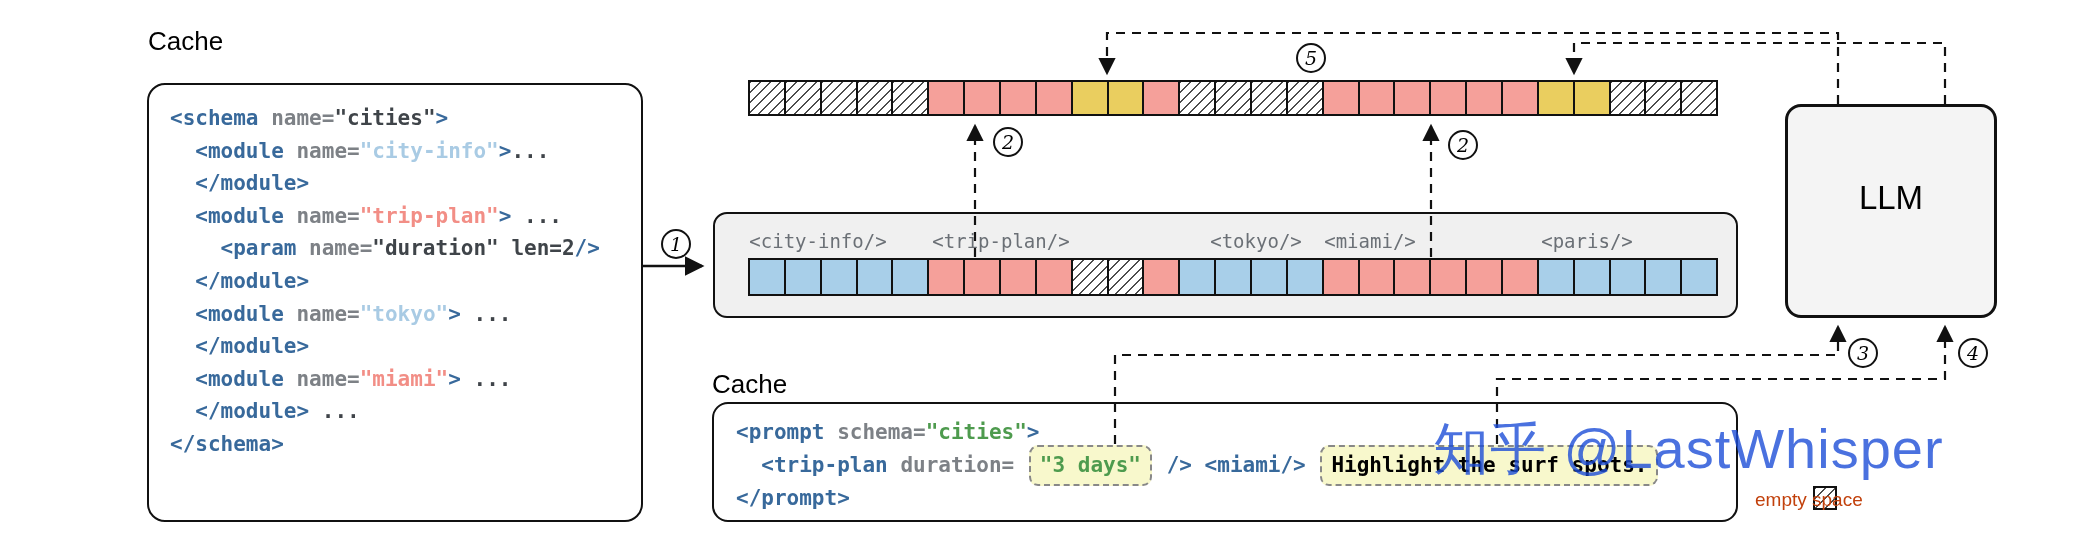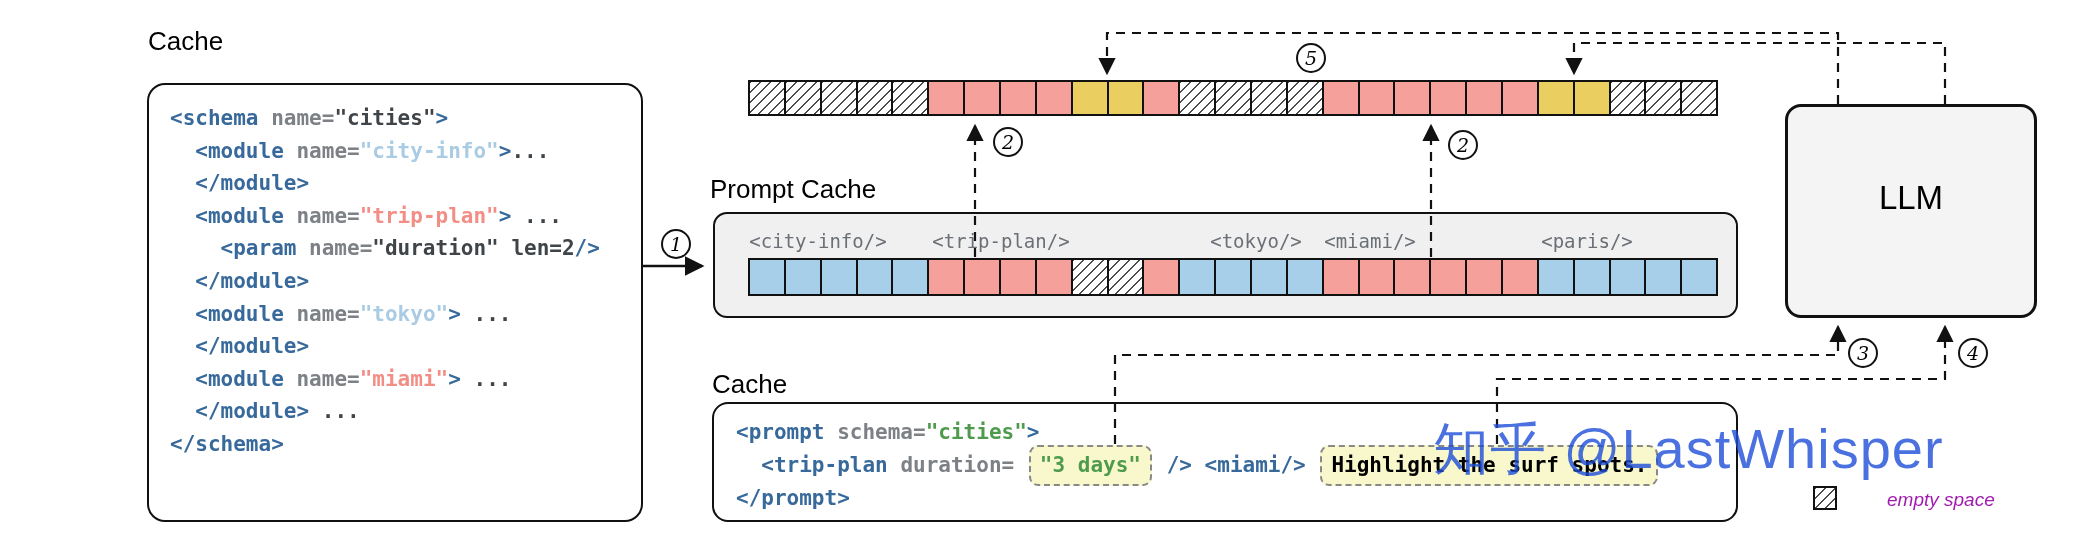--- a/index.html
+++ b/index.html
@@ -6,21 +6,21 @@
   html,body { width:2098px; height:558px; background:#fff; overflow:hidden;
               font-family:"Liberation Sans", sans-serif; }
   #canvas { position:relative; width:2098px; height:558px; background:#fff; }
 
   .title { position:absolute; font-size:26px; color:#000; white-space:nowrap; }
 
   .panel { position:absolute; border:2.5px solid #111; background:#fff; }
   #schema-box  { left:147px; top:83px;  width:496px;  height:439px; border-radius:18px; }
   #cache-box   { left:713px; top:212px; width:1025px; height:106px; border-radius:14px; background:#f0f0f0; }
   #prompt-box  { left:712px; top:402px; width:1026px; height:120px; border-radius:16px; }
-  #llm-box     { left:1785px; top:104px; width:252px; height:214px; border-radius:16px;
+  #llm-box     { left:1785px; top:104px; width:212px; height:214px; border-radius:16px;
                  background:#f4f4f4; border-width:3px; display:flex; align-items:center;
                  justify-content:center; font-size:33px; color:#000; padding-bottom:26px; }
 
   .code { position:absolute; font-family:"DejaVu Sans Mono", monospace; font-weight:bold;
           font-size:21px; white-space:pre; z-index:2; }
   #schema-code { left:170px; top:102px; line-height:32.6px; }
   #prompt-code { left:736px; top:416px; line-height:33px; }
 
   .tag  { color:#38699b; }
   .attr { color:#7d8186; }
@@ -52,39 +52,38 @@
                font-size:19px; color:#6b7076; white-space:pre; z-index:2; }
 
   #arrows { position:absolute; left:0; top:0; z-index:5; pointer-events:none; }
 
   .badge { position:absolute; width:30px; height:30px; border:2px solid #111; border-radius:50%;
            background:#fff; display:flex; align-items:center; justify-content:center;
            font-family:"DejaVu Serif", serif; font-style:italic; font-size:19px; color:#000; z-index:6; }
 
   #legend-swatch { position:absolute; left:1813px; top:486px; width:24px; height:24px;
                    border:2px solid #111; z-index:2; }
-  #legend-label  { position:absolute; left:1887px; top:489px; font-size:19px; color:#a21caf; z-index:2;font-style:italic; }
+  #legend-label  { position:absolute; left:1755px; top:489px; font-size:19px; color:#c2410c; z-index:2; }
 
   #watermark { position:absolute; left:1433px; top:412px; font-size:56px; color:#1d4ed8;
                opacity:.8; z-index:10; white-space:nowrap; letter-spacing:1px; }
 </style>
 </head>
 <body>
 
 <div id="canvas">
 
   <div class="panel" id="schema-box"></div>
   <div class="panel" id="cache-box"></div>
   <div class="panel" id="prompt-box"></div>
   <div class="panel" id="llm-box">
     <span>LLM</span>
   </div>
 
   <div class="title" style="left:148px; top:26px;">Cache</div>
-  <div class="title" style="left:710px; top:174px;">Prompt Cache</div>
   <div class="title" style="left:712px; top:369px;">Cache</div>
 
   <div class="code" id="schema-code"><div class="code-line"><span class="tag">&lt;schema</span><span class="attr"> name=</span><span class="sd">"cities"</span><span class="tag">&gt;</span></div><div class="code-line"><span class="pl">  </span><span class="tag">&lt;module</span><span class="attr"> name=</span><span class="sb">"city-info"</span><span class="tag">&gt;</span><span class="pl">...</span></div><div class="code-line"><span class="pl">  </span><span class="tag">&lt;/module&gt;</span></div><div class="code-line"><span class="pl">  </span><span class="tag">&lt;module</span><span class="attr"> name=</span><span class="sr">"trip-plan"</span><span class="tag">&gt;</span><span class="pl"> ...</span></div><div class="code-line"><span class="pl">    </span><span class="tag">&lt;param</span><span class="attr"> name=</span><span class="sd">"duration"</span><span class="pl"> len=2</span><span class="tag">/&gt;</span></div><div class="code-line"><span class="pl">  </span><span class="tag">&lt;/module&gt;</span></div><div class="code-line"><span class="pl">  </span><span class="tag">&lt;module</span><span class="attr"> name=</span><span class="sb">"tokyo"</span><span class="tag">&gt;</span><span class="pl"> ...</span></div><div class="code-line"><span class="pl">  </span><span class="tag">&lt;/module&gt;</span></div><div class="code-line"><span class="pl">  </span><span class="tag">&lt;module</span><span class="attr"> name=</span><span class="sr">"miami"</span><span class="tag">&gt;</span><span class="pl"> ...</span></div><div class="code-line"><span class="pl">  </span><span class="tag">&lt;/module&gt;</span><span class="pl"> ...</span></div><div class="code-line"><span class="tag">&lt;/schema&gt;</span></div></div>
   <div class="code" id="prompt-code"><div class="code-line"><span class="tag">&lt;prompt</span><span class="attr"> schema=</span><span class="sg">"cities"</span><span class="tag">&gt;</span></div><div class="code-line"><span class="pl">  </span><span class="tag">&lt;trip-plan</span><span class="attr"> duration=</span><span class="pl"> </span><span class="hlg">"3 days"</span><span class="pl"> </span><span class="tag">/&gt;</span><span class="pl"> </span><span class="tag">&lt;miami/&gt;</span><span class="pl"> </span><span class="hld">Highlight the surf spots.</span></div><div class="code-line"><span class="tag">&lt;/prompt&gt;</span></div></div>
 
   <div class="cellrow" id="attention-row">
       <div class="cell hatch"></div>
       <div class="cell hatch"></div>
       <div class="cell hatch"></div>
       <div class="cell hatch"></div>

